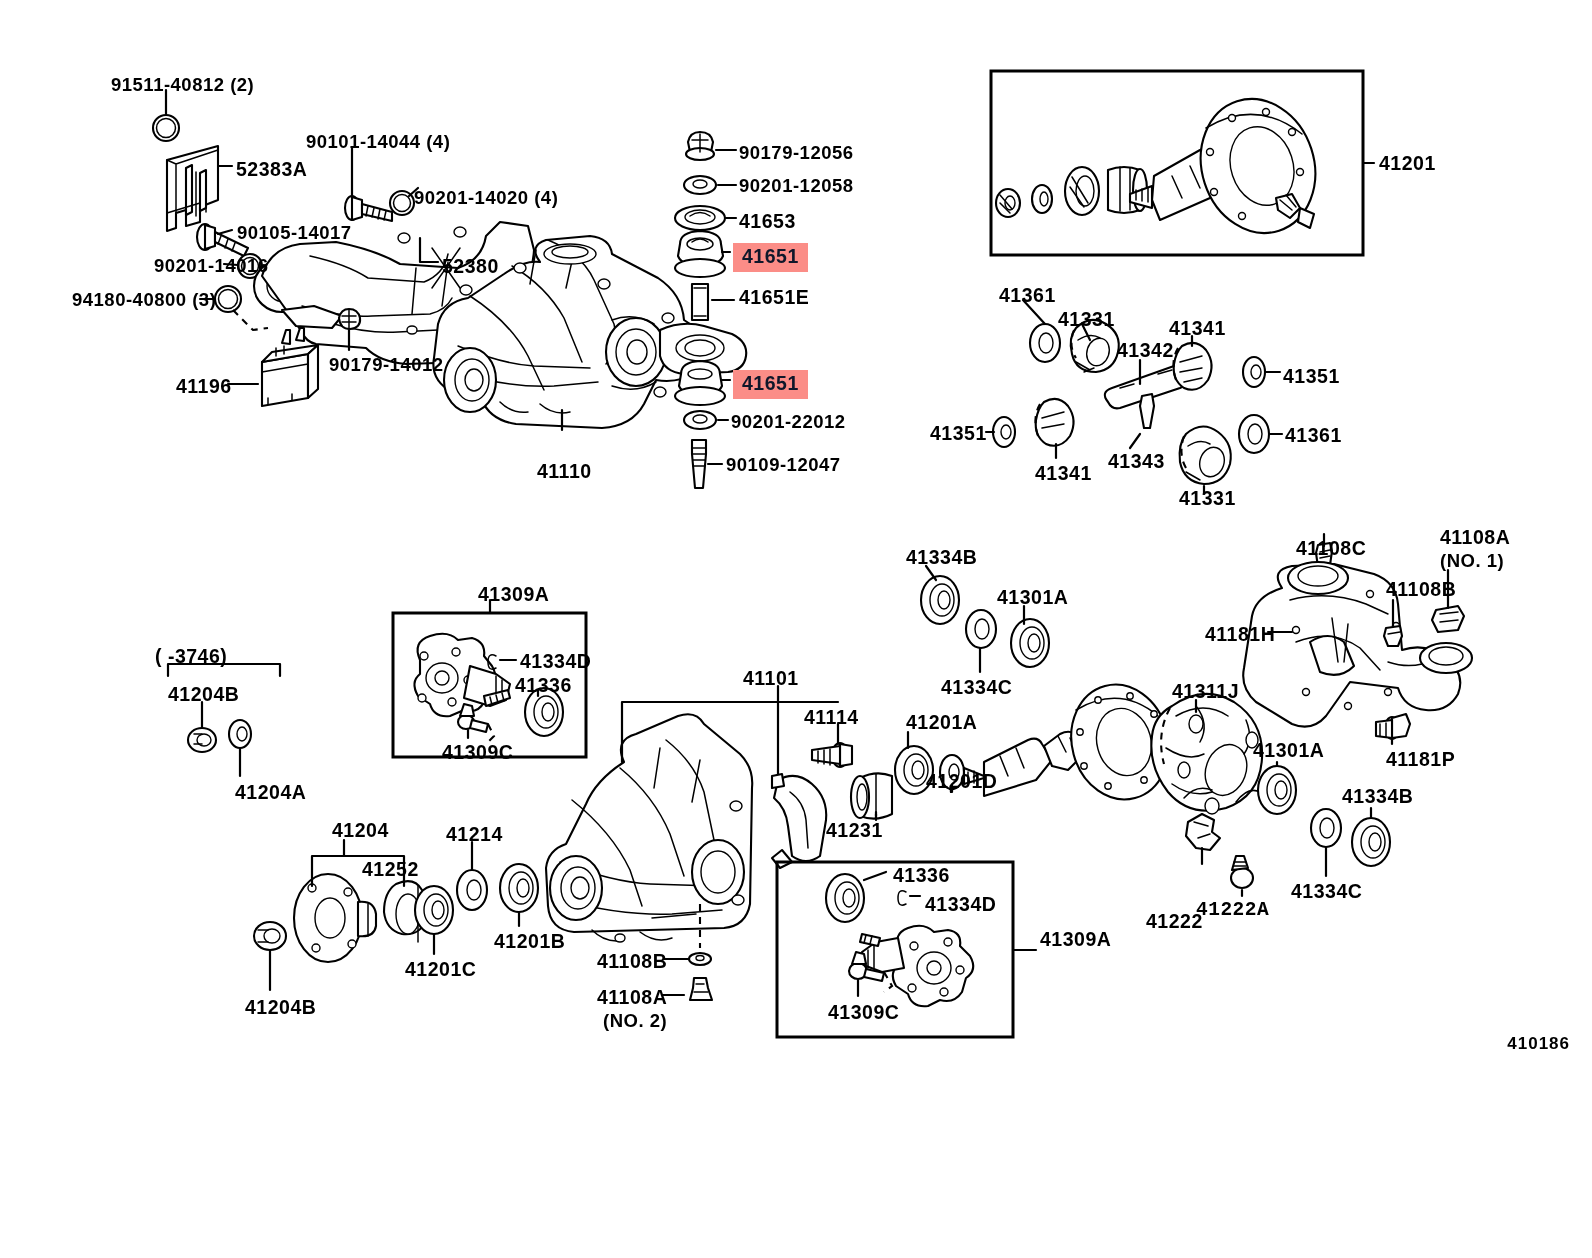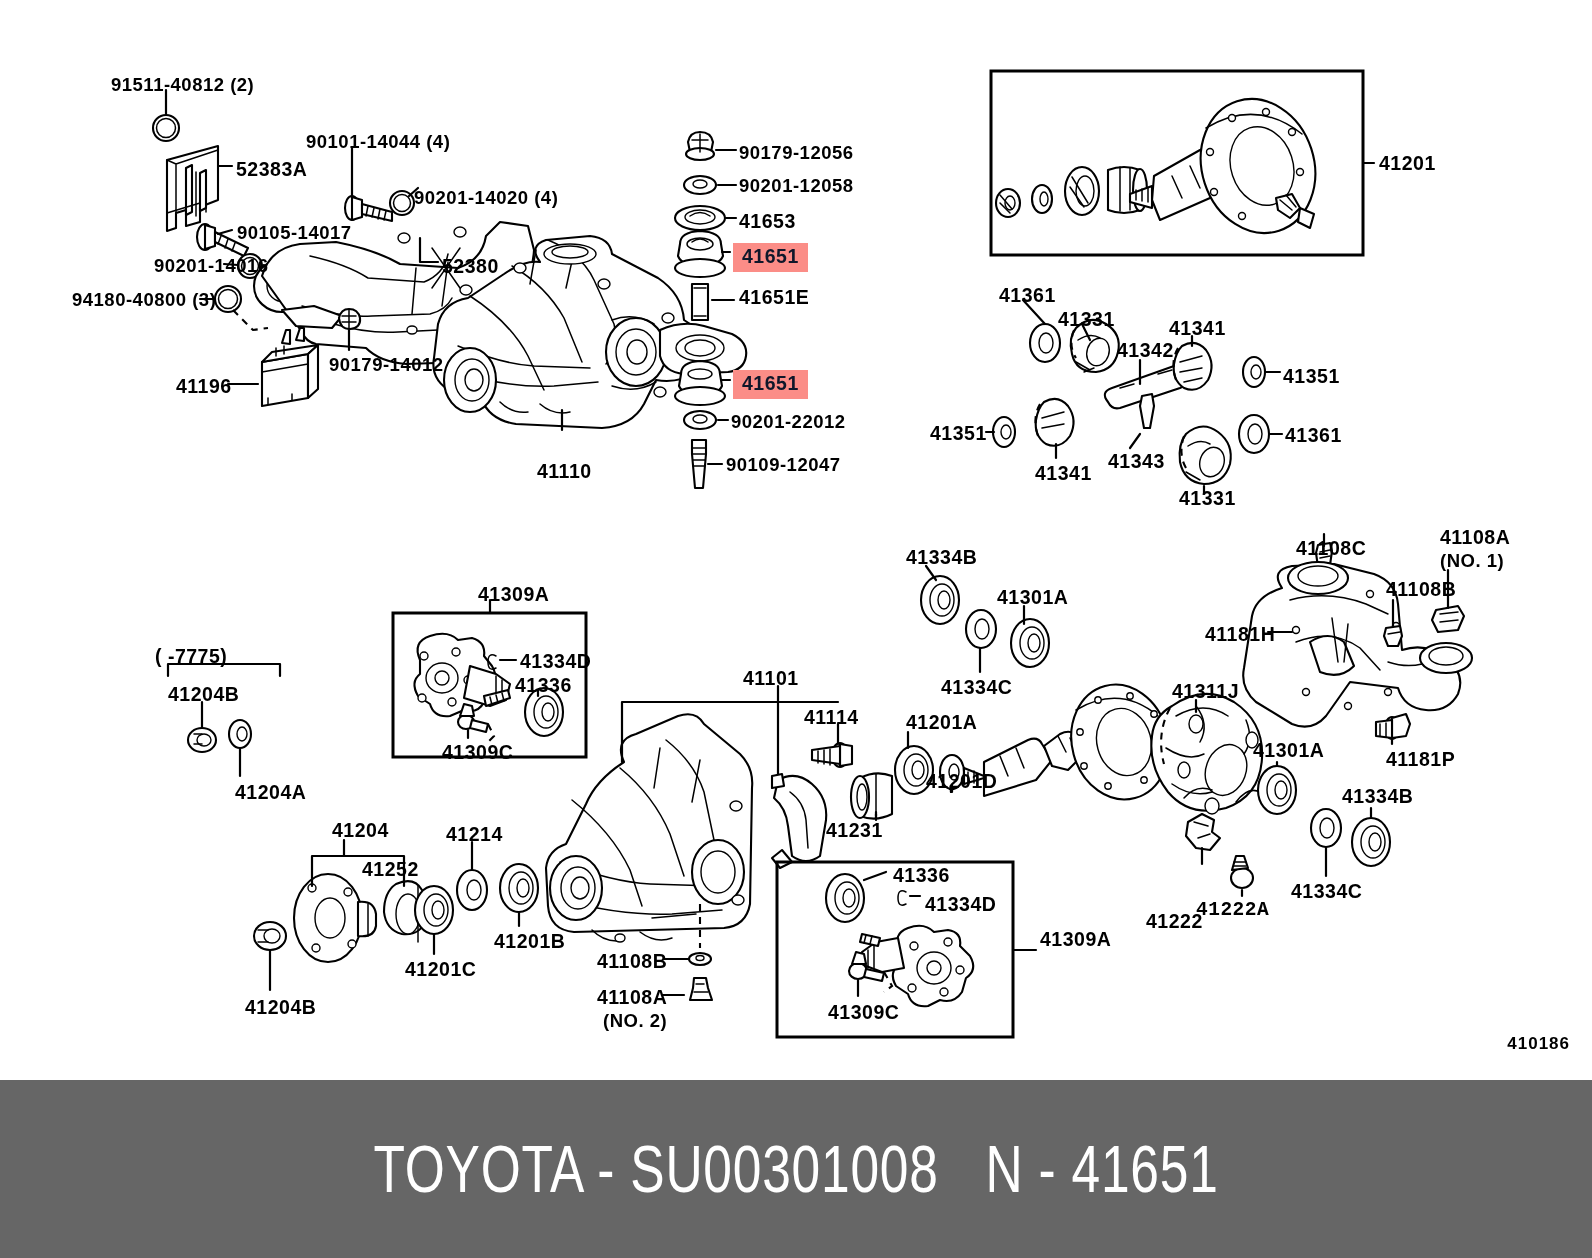--- a/index.html
+++ b/index.html
@@ -708,21 +708,21 @@
       <div class="lbl s19" style="left: 1196px; top: 901px; font-family: Liberation Mono, monospace;">41222A</div>
       <div class="lbl s19" style="left: 906px; top: 713px;">41201A</div>
       <div class="lbl s19" style="left: 926px; top: 772px;">41201D</div>
       <div class="lbl s19" style="left: 743px; top: 669px;">41101</div>
       <div class="lbl s19" style="left: 804px; top: 708px;">41114</div>
       <div class="lbl s19" style="left: 826px; top: 821px;">41231</div>
       <div class="lbl s19" style="left: 478px; top: 585px;">41309A</div>
       <div class="lbl s19" style="left: 520px; top: 652px;">41334D</div>
       <div class="lbl s19" style="left: 515px; top: 676px;">41336</div>
       <div class="lbl s19" style="left: 442px; top: 743px;">41309C</div>
-      <div class="lbl s19" style="left: 155px; top: 647px;">(     -7775)</div>
+      <div class="lbl s19" style="left: 155px; top: 647px;">(     -3746)</div>
       <div class="lbl s19" style="left: 168px; top: 685px;">41204B</div>
       <div class="lbl s19" style="left: 205px; top: 783px; margin-left: 30px;">41204A</div>
       <div class="lbl s19" style="left: 332px; top: 821px;">41204</div>
       <div class="lbl s19" style="left: 362px; top: 860px;">41252</div>
       <div class="lbl s19" style="left: 446px; top: 825px;">41214</div>
       <div class="lbl s19" style="left: 405px; top: 960px;">41201C</div>
       <div class="lbl s19" style="left: 494px; top: 932px;">41201B</div>
       <div class="lbl s19" style="left: 245px; top: 998px;">41204B</div>
       <div class="lbl s19" style="left: 597px; top: 952px;">41108B</div>
       <div class="lbl s19" style="left: 597px; top: 988px;">41108A</div>
@@ -733,20 +733,14 @@
       <div class="lbl s19" style="left: 1040px; top: 930px;">41309A</div>
     </div>
 
   <div id="highlights">
       <div class="hl" style="left: 733px; top: 243px;">41651</div>
       <div class="hl" style="left: 733px; top: 370px;">41651</div>
     </div>
 
   <div id="diagno">410186</div>
 
-  <div id="footer">
-    <div class="ftxt">
-      <span>TOYOTA - SU00301008</span>
-      <span>N - 41651</span>
-    </div>
-  </div>
 
 </div>
 
 </body></html>

